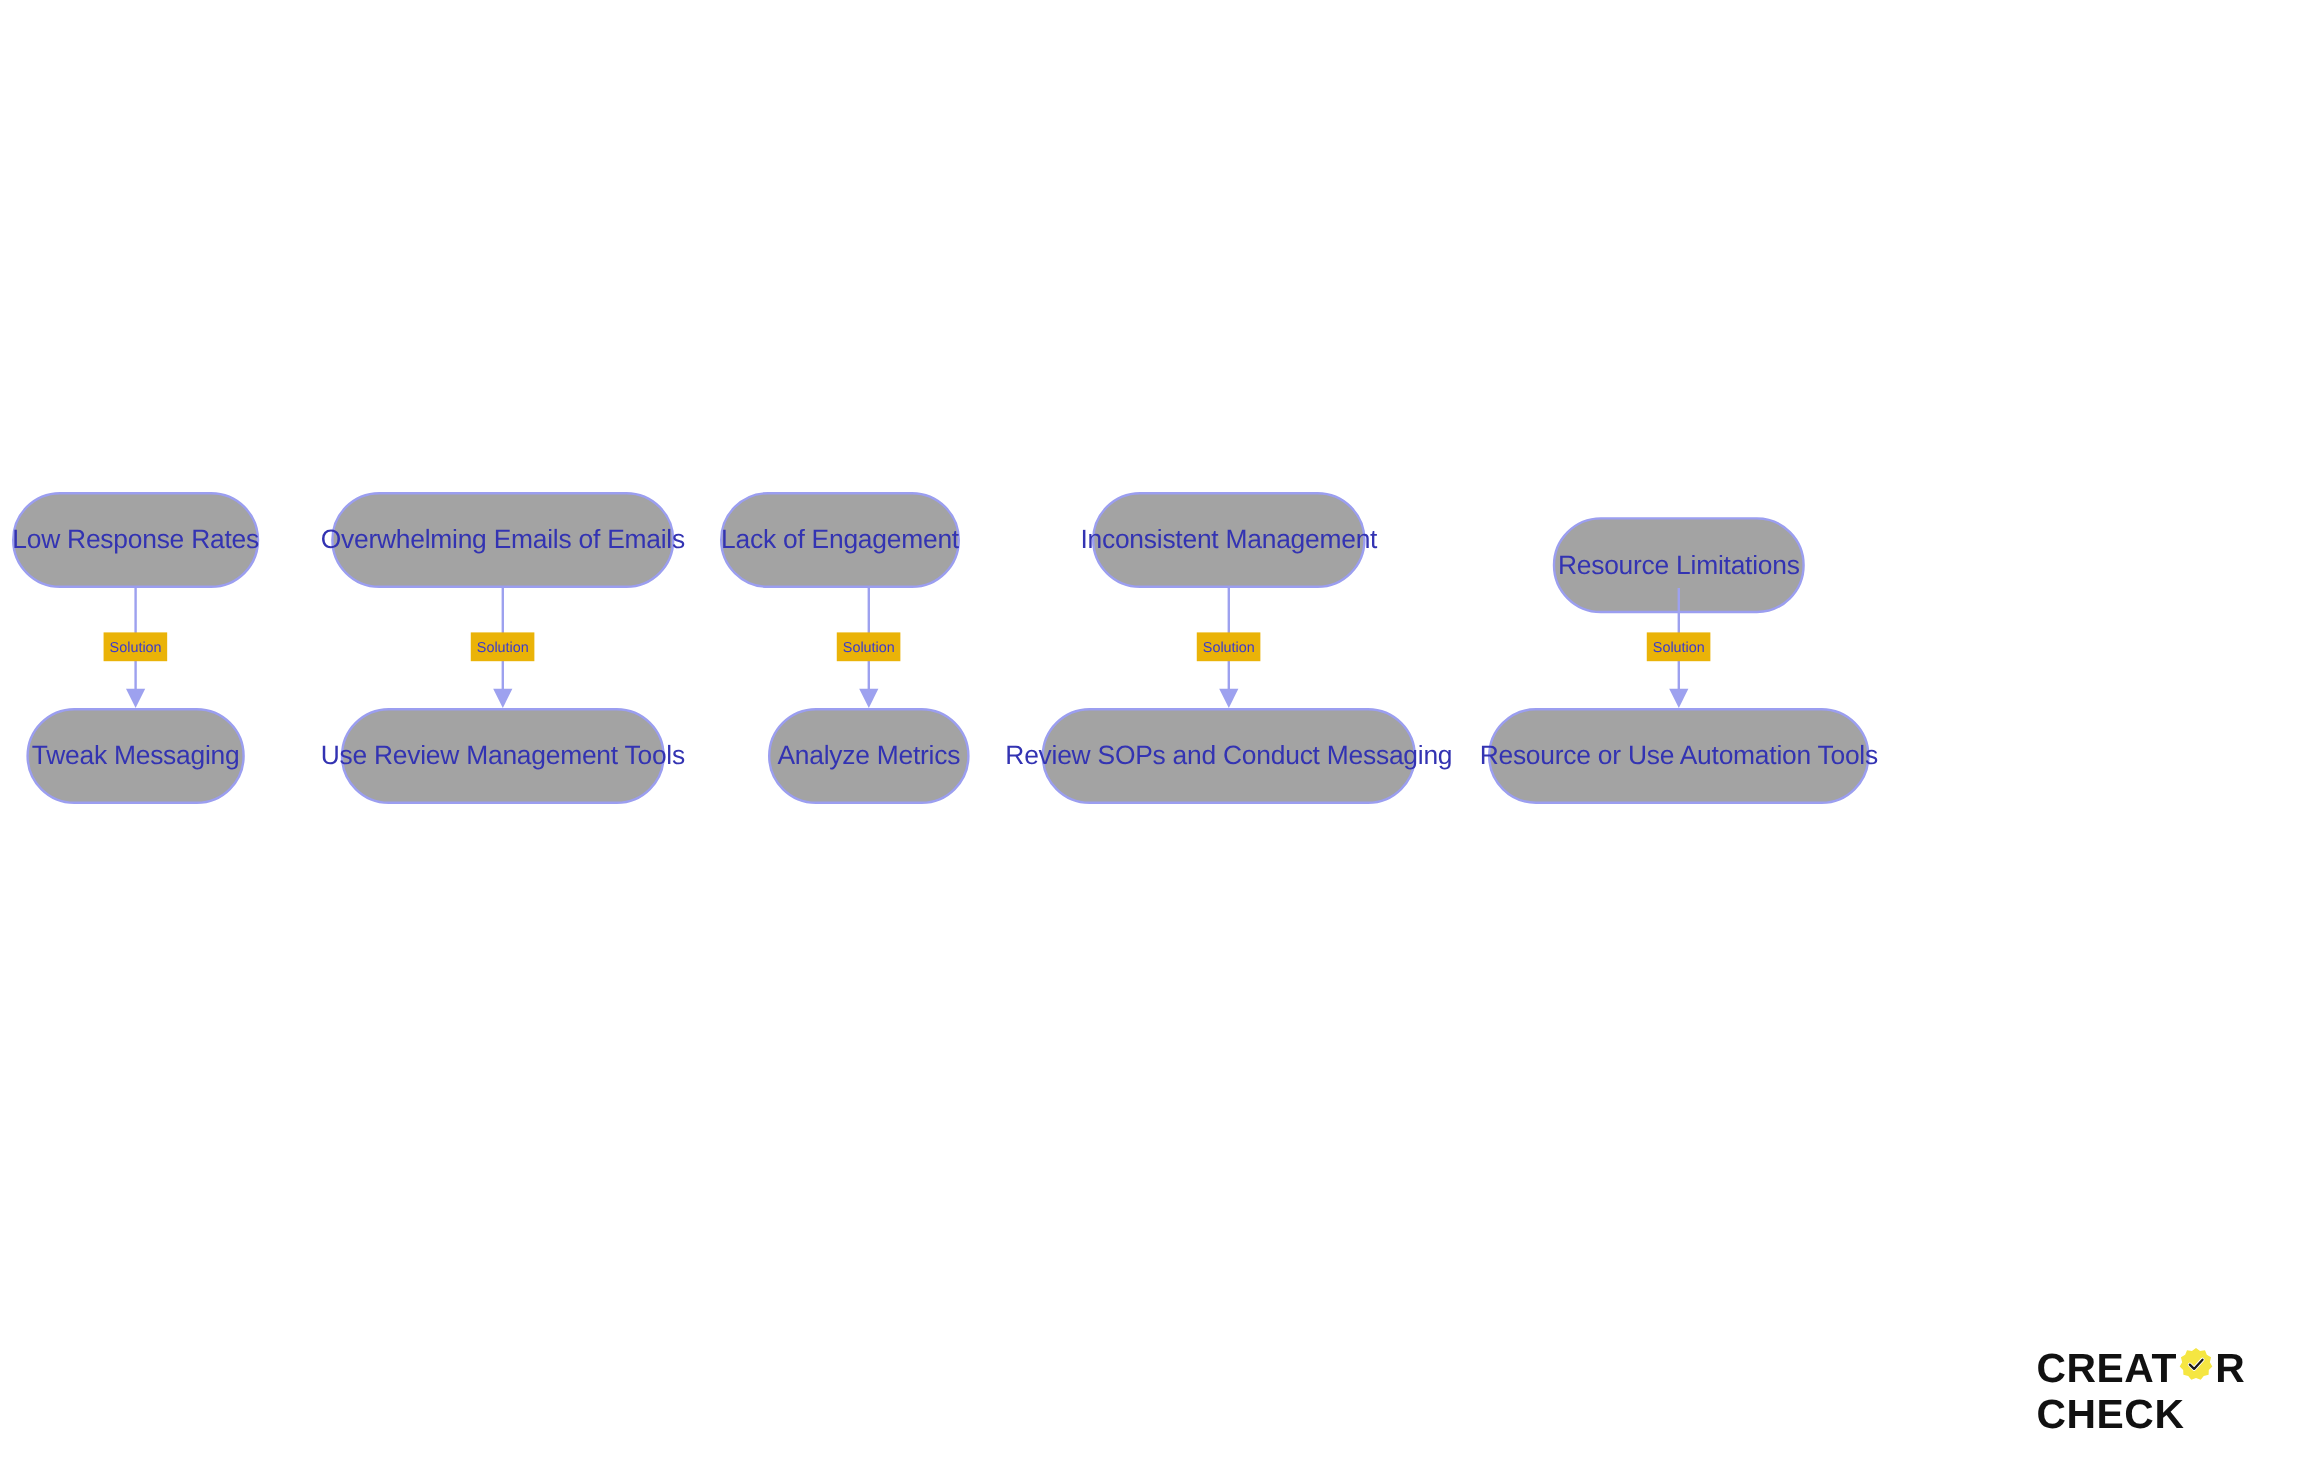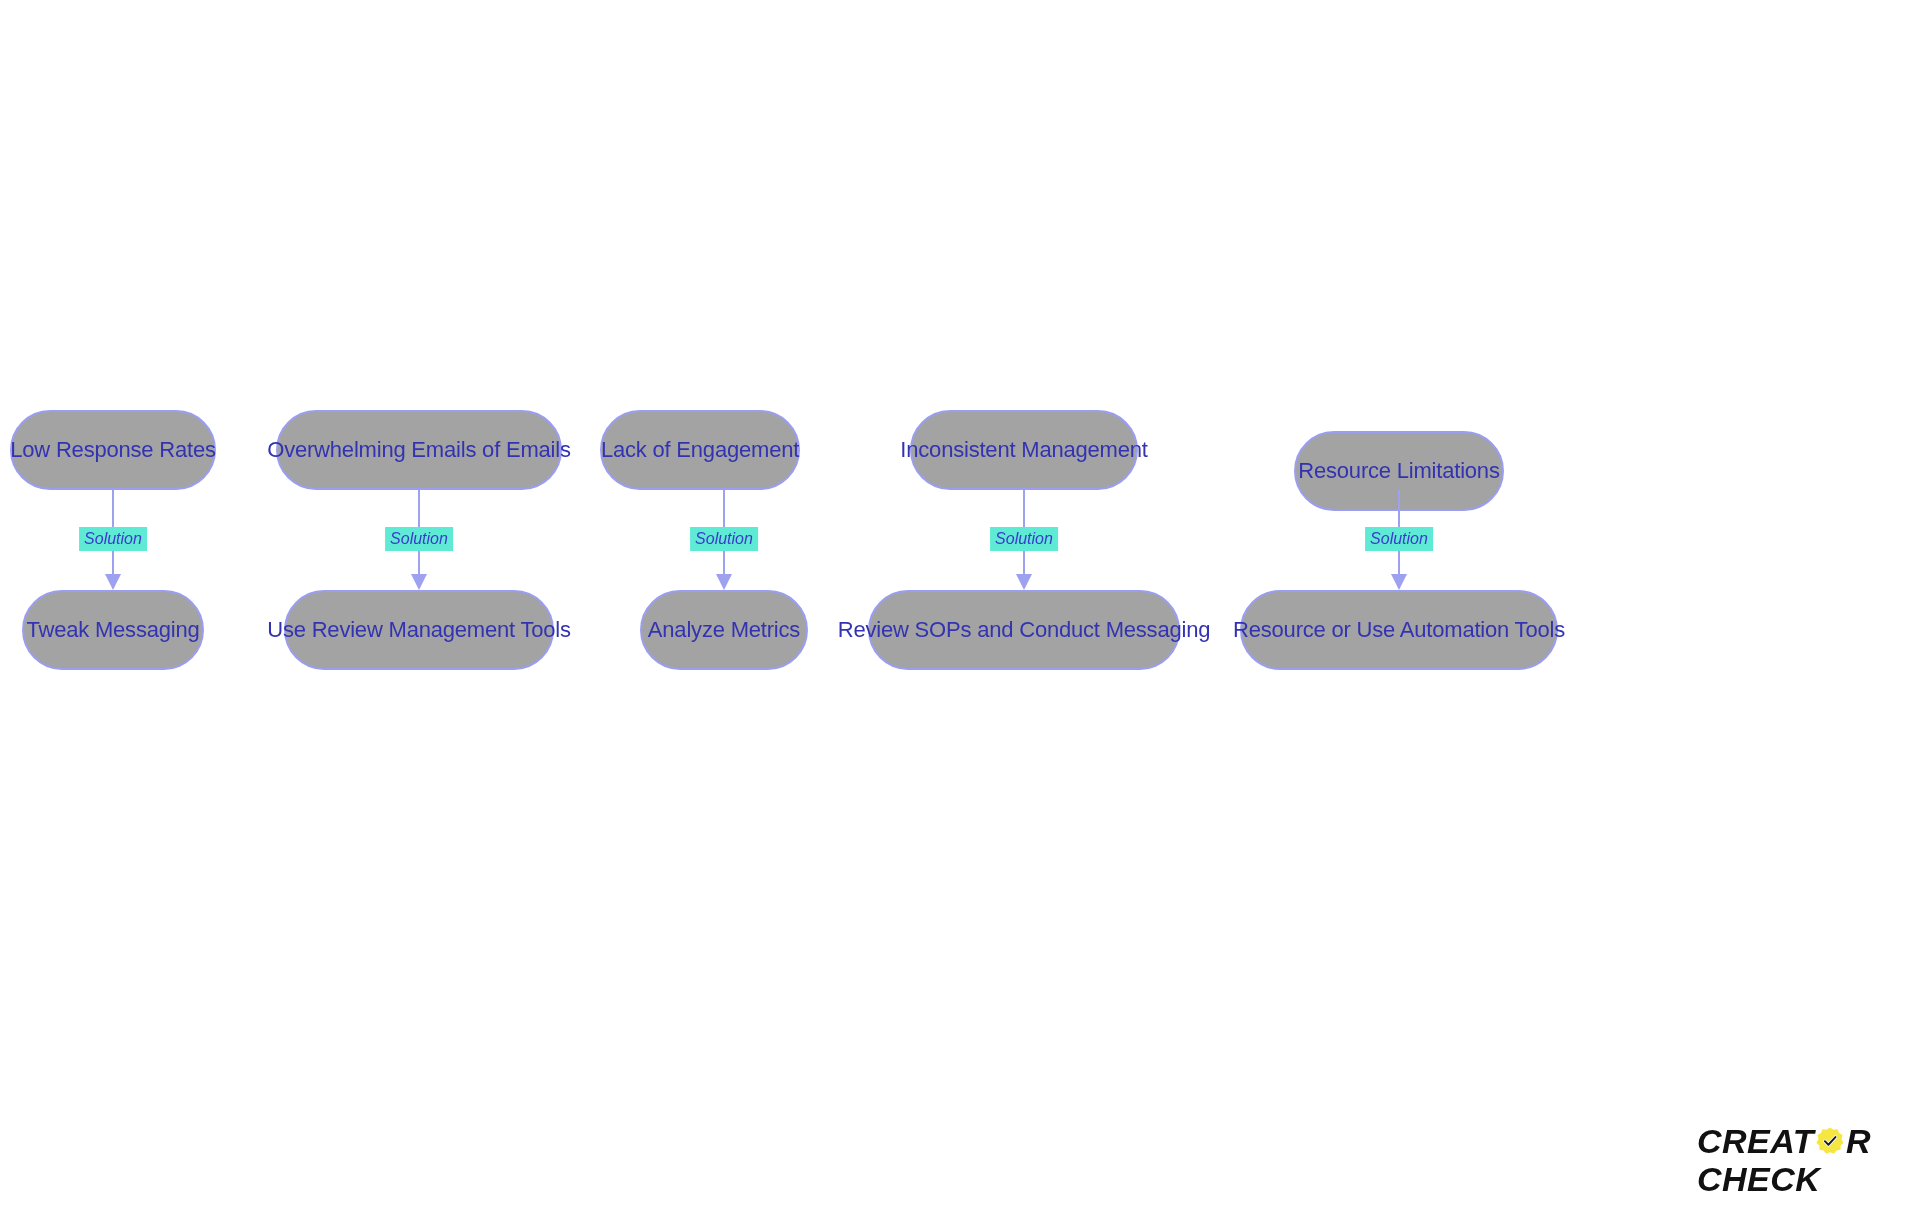--- a/index.html
+++ b/index.html
@@ -63,48 +63,46 @@
     width: 0;
     height: 0;
     border-left: 8px solid transparent;
     border-right: 8px solid transparent;
     border-top: 16px solid #9da1ef;
   }
   .edge-label {
     position: absolute;
     top: 117px;
     transform: translateX(-50%);
-    background: #5eead4;
+    background: #eab308;
     color: #3b3bcc;
-    font-size: 16px;
+    font-size: 12px;
     font-family: "Liberation Sans", sans-serif;
     white-space: nowrap;
     padding: 0 5px;
     line-height: 24px;
-    font-style: italic;
   }
 
   
   #logo {
     position: absolute;
     left: 1697px;
     top: 1122px;
     width: 210px;
     height: 78px;
   }
   #logo .logo-line {
     display: flex;
-    align-items: center;
+    align-items: flex-start;
     font-family: "Liberation Sans", sans-serif;
     font-weight: bold;
     font-size: 34px;
     letter-spacing: 0.5px;
     color: #111111;
     line-height: 38px;
-    font-style: italic;
   }
   #logo .badge {
     position: relative;
     display: inline-block;
     width: 30px;
     height: 30px;
     margin: 0 1px;
     vertical-align: middle;
   }
   #logo .badge svg { display: block; }

